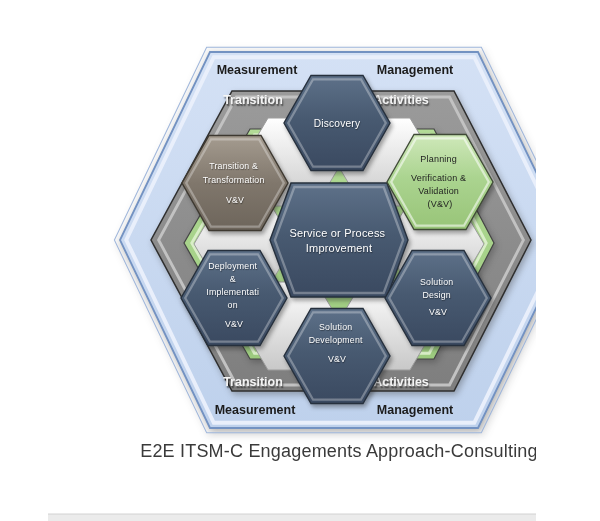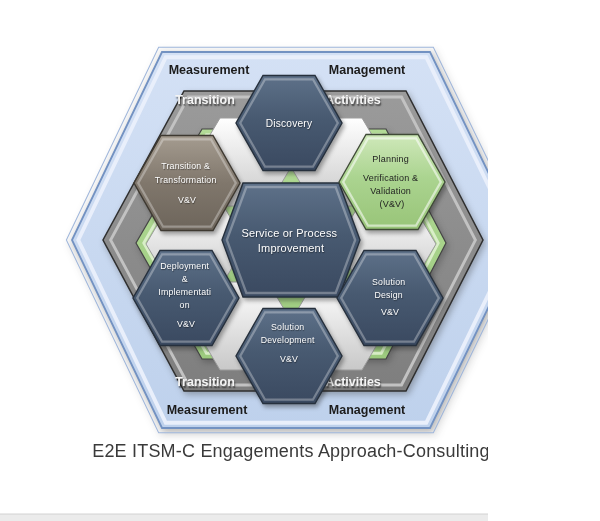--- a/index.html
+++ b/index.html
@@ -1,16 +1,16 @@
 <!DOCTYPE html>
 <html><head>
 <meta charset="utf-8">
 <style>
   html, body { margin: 0; padding: 0; background: #ffffff; }
-  .stage { width: 488px; height: 521px; position: relative; background: #ffffff; overflow: hidden; }
+  .stage { width: 488px; height: 521px; position: relative; background: #ffffff; overflow: hidden; margin-left: 48px; }
   svg { display: block; }
   text { font-family: "Liberation Sans", sans-serif; }
 
   .band-label-dark { font-size: 12.5px; font-weight: 600; fill: #1c1c1c; }
   .band-label-light { font-size: 12.5px; font-weight: 600; fill: #f4f4f4;
                       text-shadow: 1px 1.5px 1.5px rgba(0,0,0,0.55); }
 
   .hex-label       { font-size: 8.8px; fill: #ffffff; text-anchor: middle;
                      text-shadow: 0.5px 1px 1px rgba(0,0,0,0.45); letter-spacing: 0.2px; }
   .hex-label-big   { font-size: 10.2px; fill: #ffffff; text-anchor: middle;

